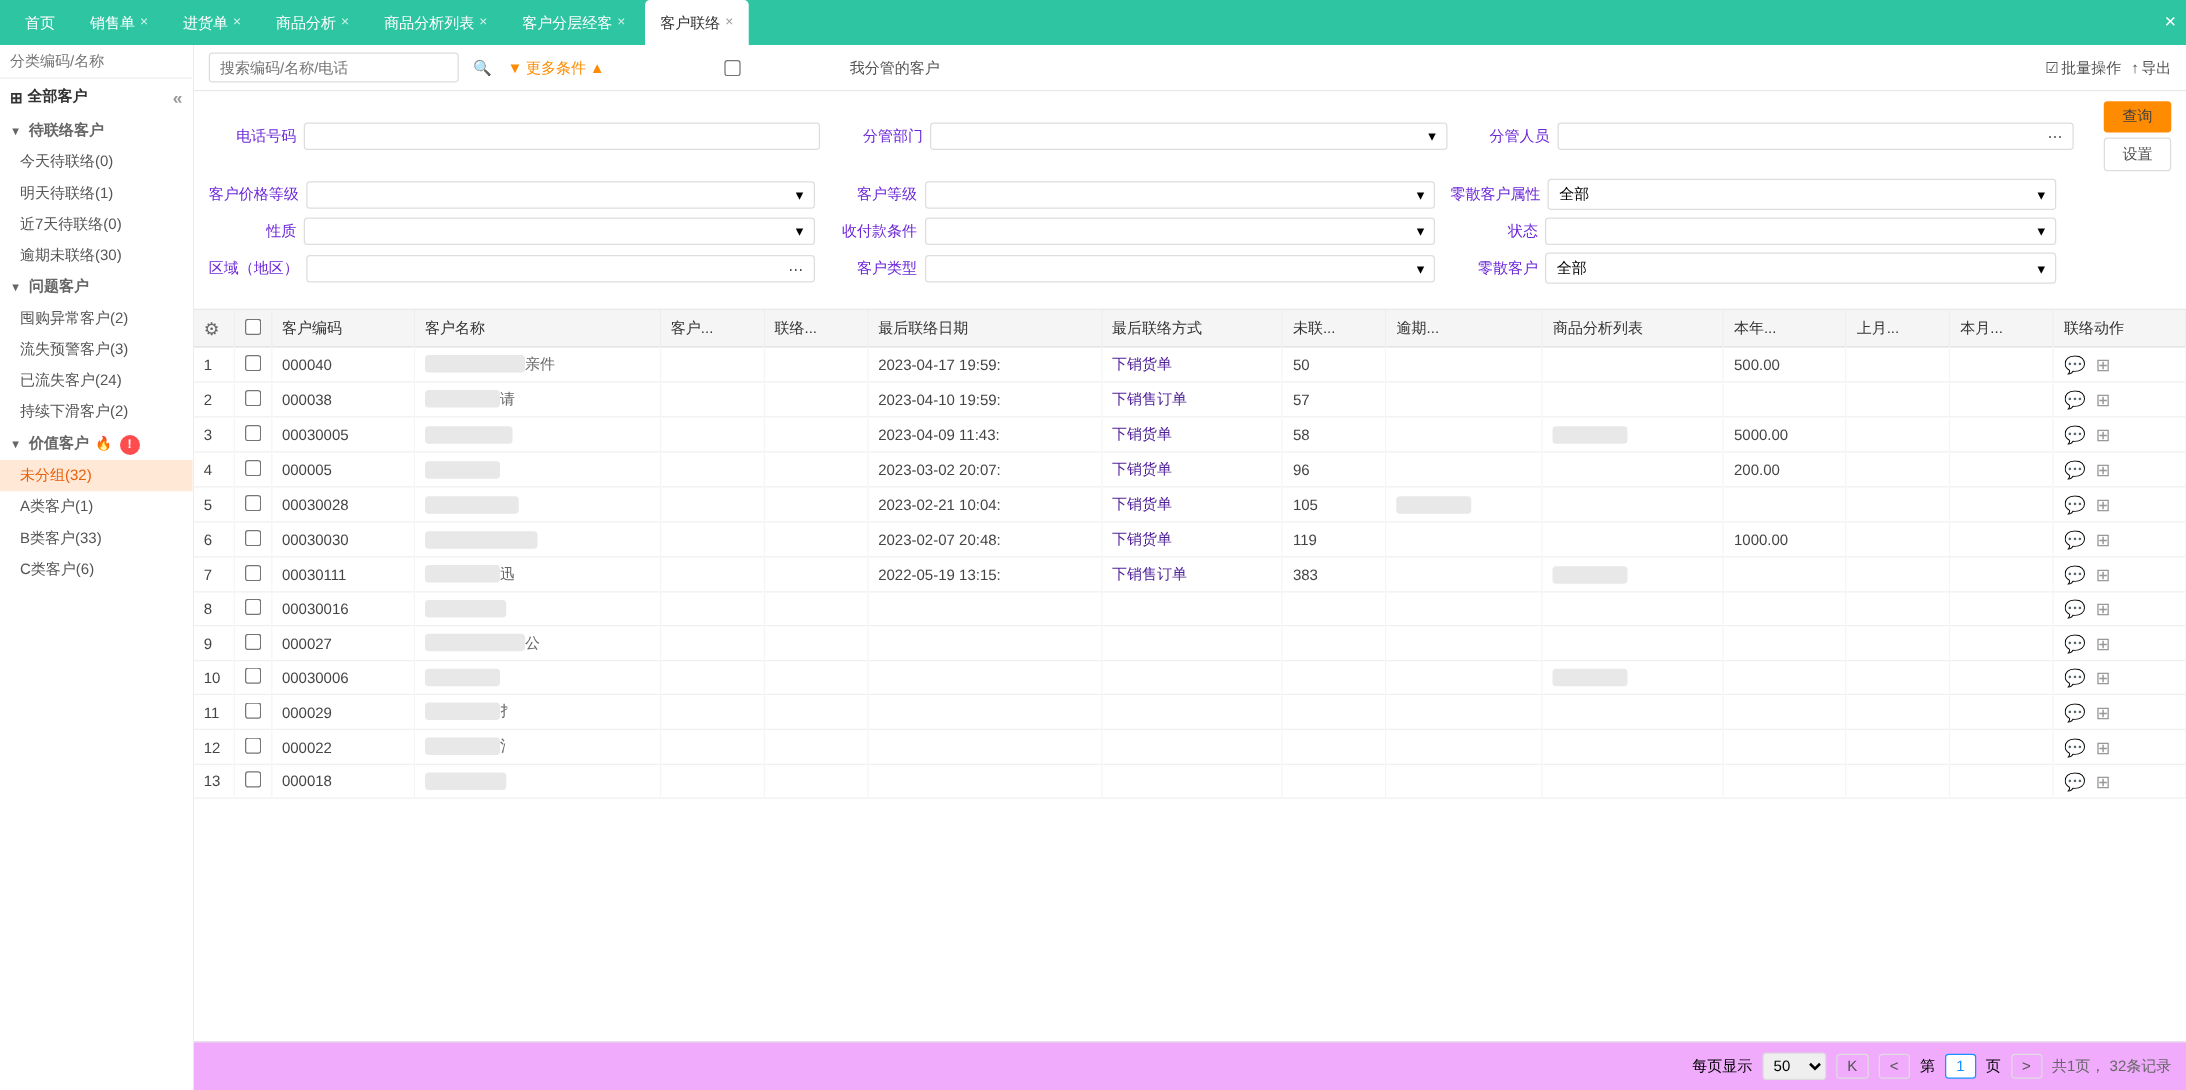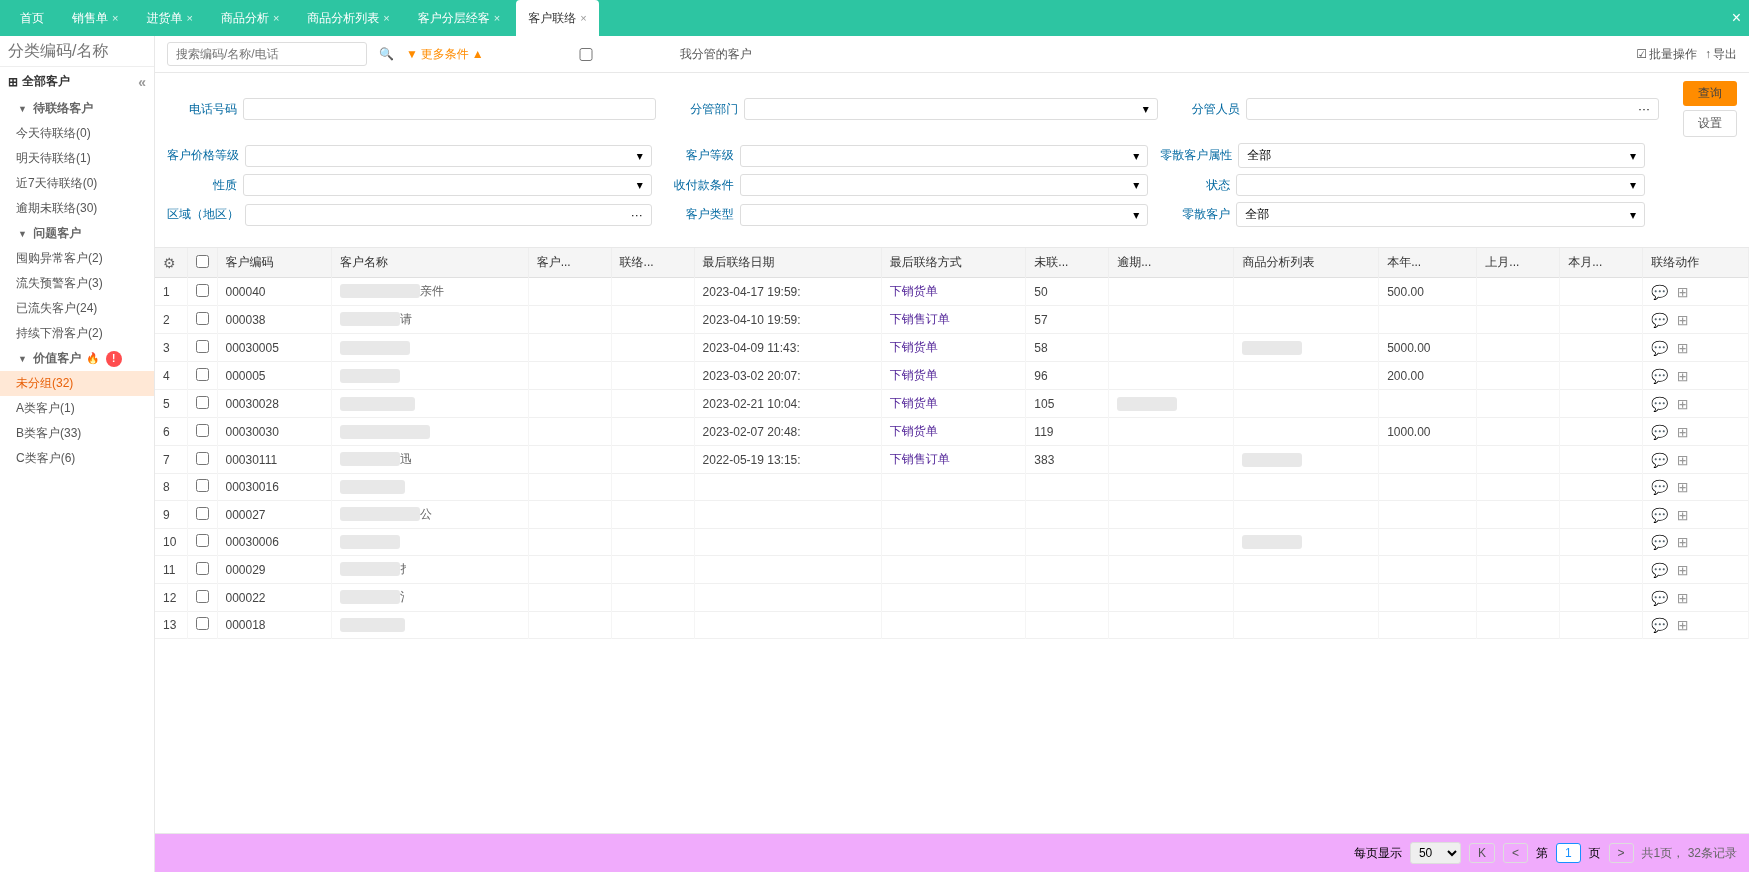--- a/index.html
+++ b/index.html
@@ -63,39 +63,39 @@
       display: flex;
       align-items: center;
       padding: 6px 8px;
       border-bottom: 1px solid #eee;
       gap: 4px;
     }
     .sidebar-search input {
       border: none;
       outline: none;
       flex: 1;
-      font-size: 16px;
+      font-size: 12px;
       color: #999;
     }
     .sidebar-section-header {
       display: flex;
       align-items: center;
       padding: 6px 8px;
       font-weight: bold;
       color: #333;
       cursor: pointer;
       gap: 4px;
     }
     .sidebar-section-header .collapse-btn {
       margin-left: auto;
       color: #999;
       font-size: 14px;
     }
     .sidebar-group-label {
-      padding: 4px 18px;
+      padding: 4px 8px;
       color: #666;
       font-weight: bold;
       font-size: 12px;
     }
     .sidebar-item {
       padding: 4px 8px 4px 16px;
       color: #555;
       cursor: pointer;
       white-space: nowrap;
     }
@@ -166,21 +166,21 @@
       margin-bottom: 6px;
     }
     .filter-row:last-child { margin-bottom: 12px; }
     .filter-field {
       display: flex;
       align-items: center;
       flex: 1;
       gap: 6px;
     }
     .filter-label {
-      color: #0369a1;
+      color: #6d28d9;
       white-space: nowrap;
       min-width: 70px;
       text-align: right;
     }
     .filter-input {
       flex: 1;
       border: 1px solid #ddd;
       border-radius: 3px;
       padding: 3px 8px;
       outline: none;

